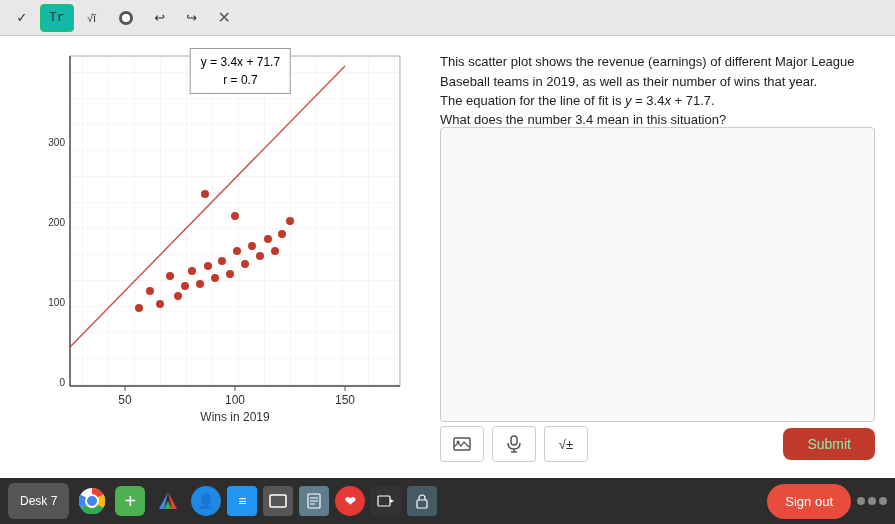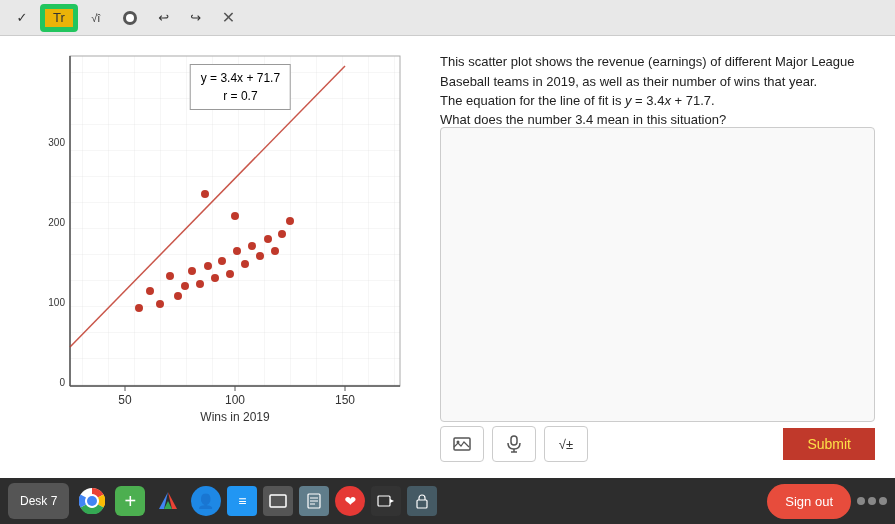--- a/index.html
+++ b/index.html
@@ -31,21 +31,21 @@
       background: transparent;
       border: none;
       border-radius: 4px;
       cursor: pointer;
       font-size: 13px;
       display: flex;
       align-items: center;
       justify-content: center;
       color: #333;
     }
-    .toolbar-btn.active { background: #eab308; border: 5px solid #22c55e; }
+    .toolbar-btn.active { background: #14b8a6; border: 1px solid #22c55e; font-family: Liberation Mono, monospace; }
     .toolbar-close {
       font-size: 16px;
       color: #555;
     }
 
     
     .main-content {
       flex: 1;
       display: flex;
       background: #fff;
@@ -114,23 +114,23 @@
       align-items: center;
       justify-content: center;
       font-size: 14px;
       color: #333;
     }
 
     .submit-btn {
       margin-left: auto;
       padding: 8px 24px;
       background: #c0392b;
-      color: #fde047;
+      color: #86efac;
       border: none;
-      border-radius: 0;
+      border-radius: 8px;
       font-size: 14px;
       cursor: pointer;
       font-weight: 500;
     }
 
     
     .taskbar {
       height: 46px;
       background: #2d2d2d;
       display: flex;
@@ -192,21 +192,21 @@
     }
     .dot {
       width: 8px;
       height: 8px;
       border-radius: 50%;
       background: #888;
     }
 
     .equation-box {
       position: absolute;
-      top: 28px;
+      top: 12px;
       left: 50%;
       transform: translateX(-20%);
       background: white;
       border: 1px solid #999;
       padding: 4px 10px;
       font-size: 12px;
       text-align: center;
       line-height: 1.5;
     }
   </style>

